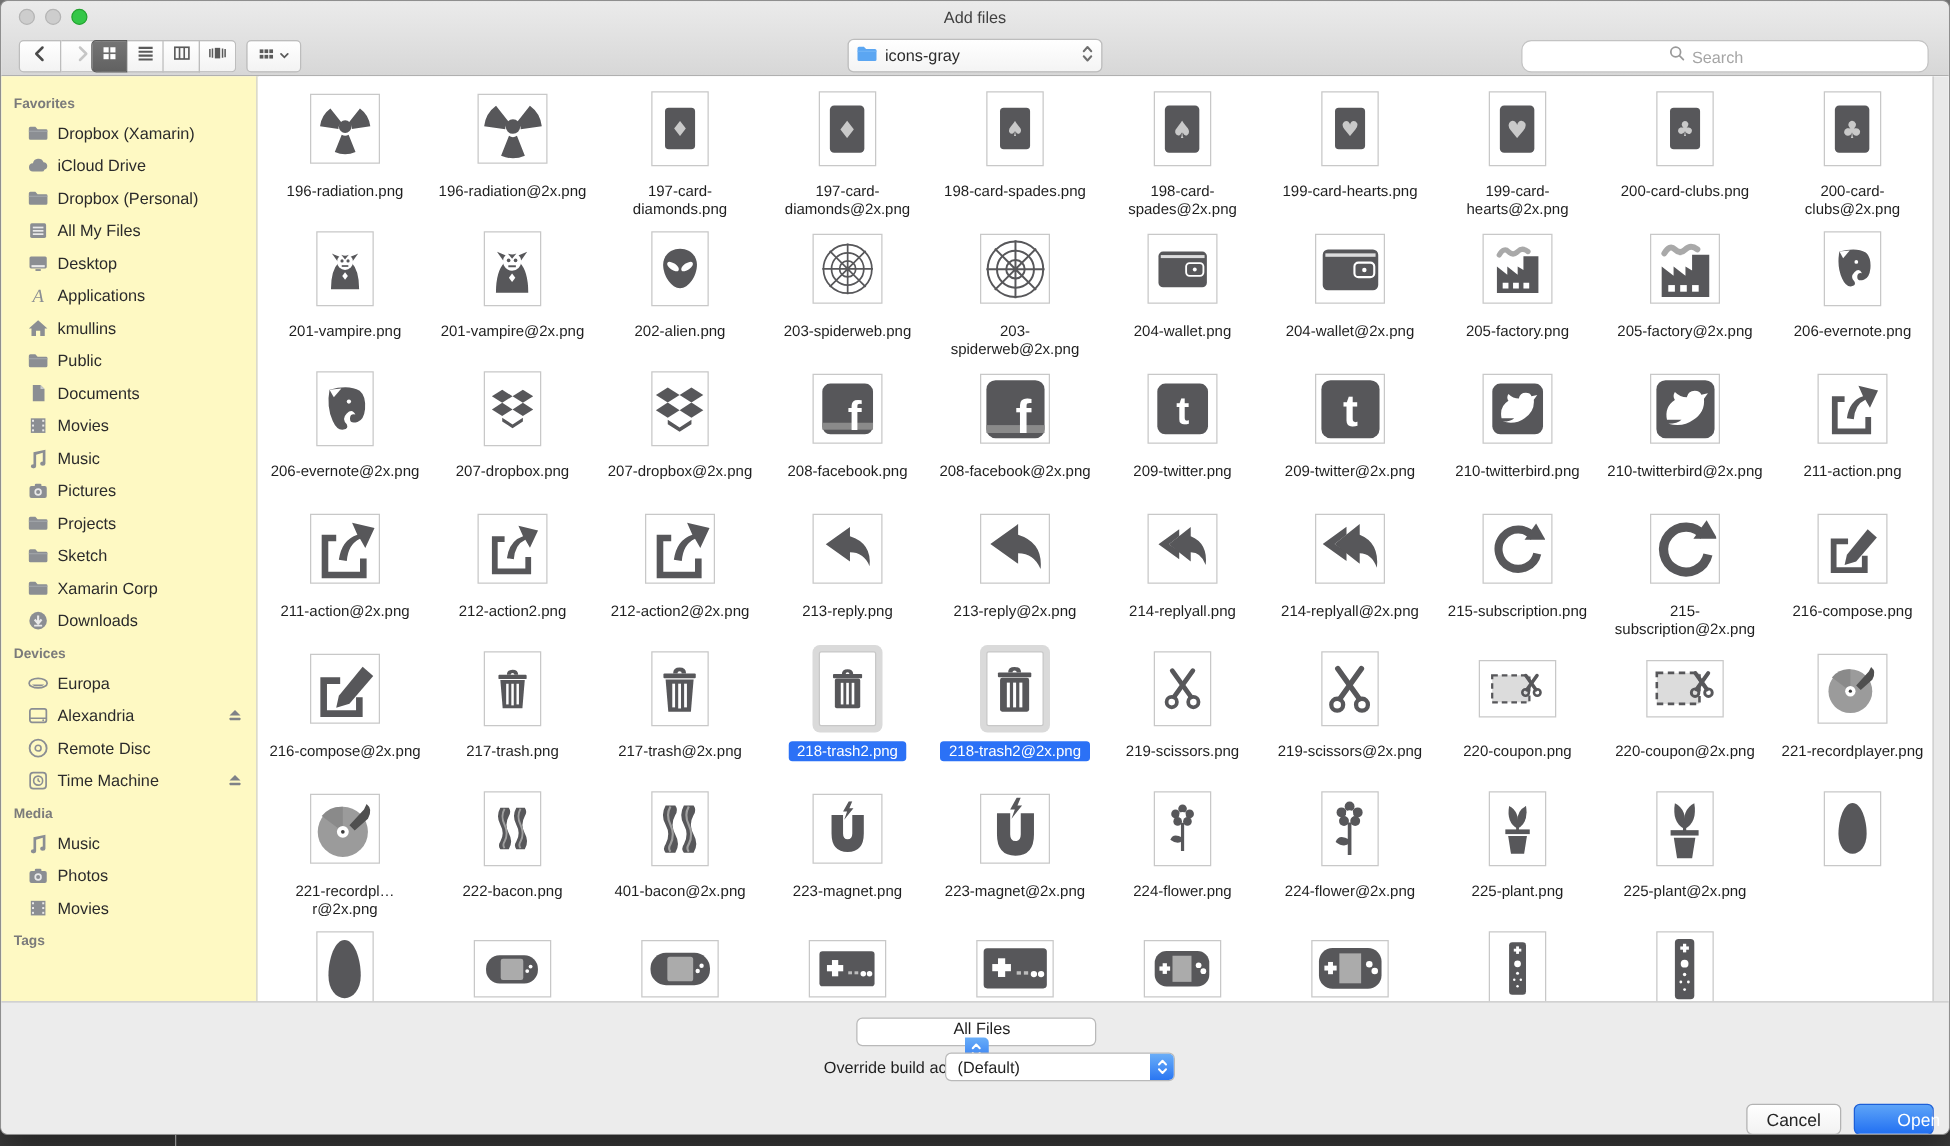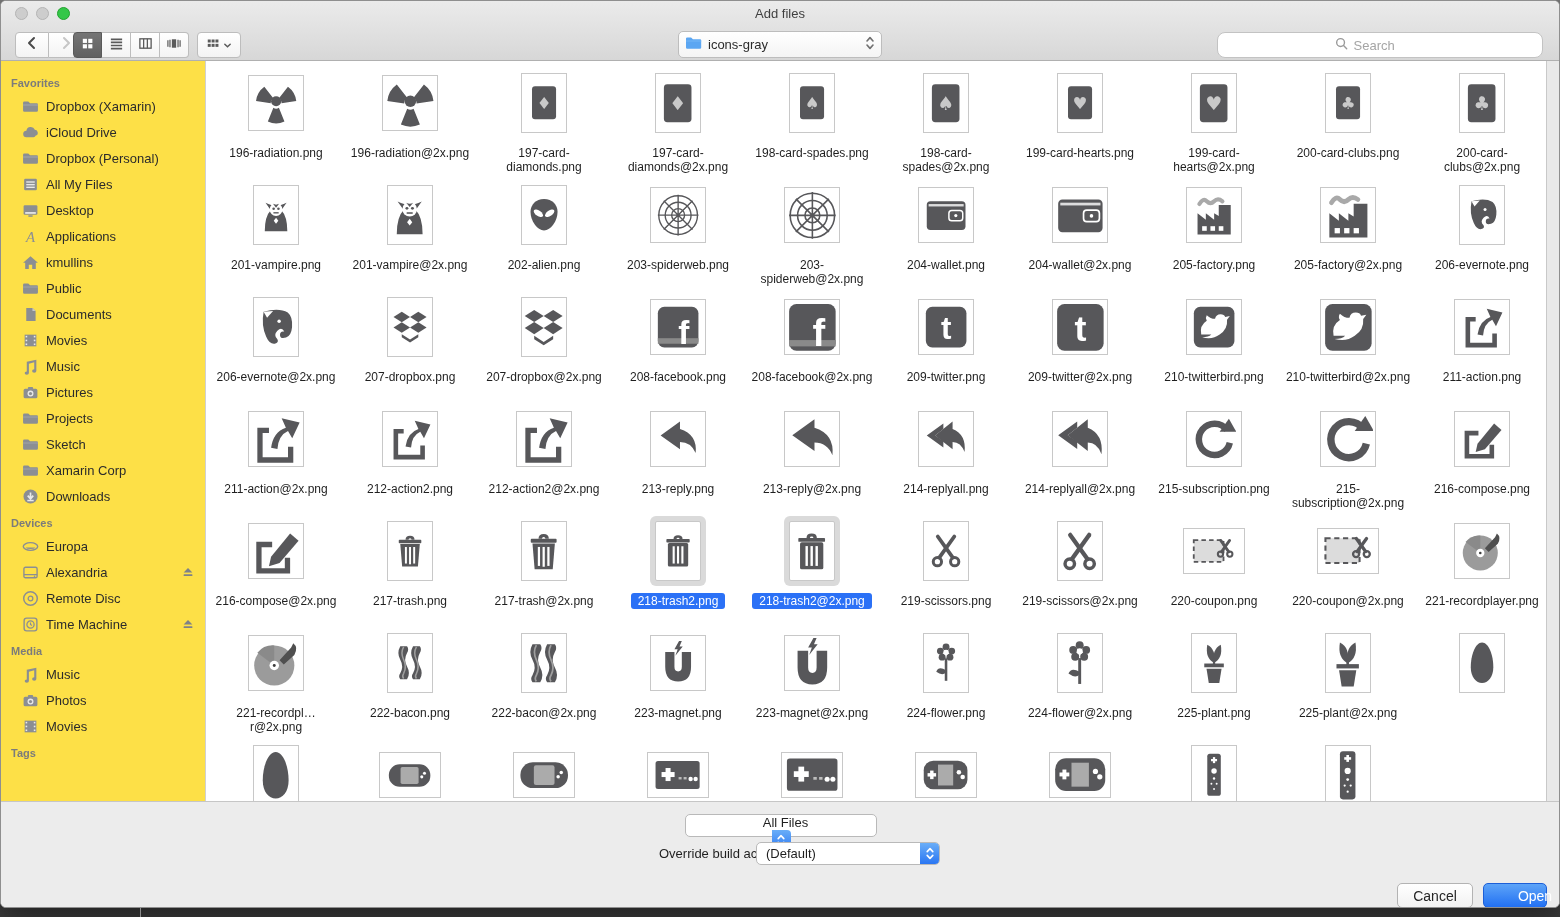--- a/index.html
+++ b/index.html
@@ -55,21 +55,21 @@
     display:flex;align-items:center;justify-content:center;gap:4px;
   }
   .searchbox input{
     border:none;outline:none;background:transparent;font-size:13px;color:#333;
     width:70px;font-family:inherit;
   }
   .searchbox input::placeholder{color:#a5a5a5;}
   
   .sidebar{
     position:absolute;left:0;top:60px;width:205px;height:740px;
-    background:#fde047;border-right:1px solid #d0d0d0;box-sizing:border-box;
+    background:#fef9c3;border-right:1px solid #d0d0d0;box-sizing:border-box;
     padding-top:8px;overflow:hidden;
   }
   .side-header{
     font-size:11px;font-weight:bold;color:#7b7b7b;padding:8px 0 4px 10px;
   }
   .side-item{
     height:26px;display:flex;align-items:center;gap:7px;padding:0 10px 0 21px;
     font-size:13px;color:#2b2b2b;cursor:default;
   }
   .side-item .sicon{width:17px;height:17px;display:inline-flex;flex:none;}
@@ -1298,21 +1298,21 @@
                     <path d="M28 2 Q23 11 28 20 Q33 29 28 38 Q25 42 28 46 H37 Q42 38 37 29 Q32 20 37 11 Q40 6 37 2 Z"></path>
                   </g>
                   <g stroke="#9f9f9f" stroke-width="2" fill="none">
                     <path d="M15.5 3 Q11 11 15.5 20 Q20 29 15.5 38 Q13 42 15.5 45"></path>
                     <path d="M32.5 3 Q28 11 32.5 20 Q37 29 32.5 38 Q30 42 32.5 45"></path>
                   </g>
                 </svg>
               </span>
             </div>
           </div>
-          <div class="flabel"><span>222-bacon@2x.png</span></div>
+          <div class="flabel"><span>401-bacon@2x.png</span></div>
         </div>
         <div class="cell">
           <div class="thumbwrap">
             <div class="thumb square">
               <span class="gicon">
                 <svg viewBox="0 0 48 48">
                   <path d="M10 12 H20 V28 Q20 33 24 33 Q28 33 28 28 V12 H38 V28 Q38 44 24 44 Q10 44 10 28 Z" fill="#57575a"></path>
                   <polygon points="25,0 20,9 23.5,9 21,16 29,6 25.5,6 28,0" fill="#57575a"></polygon>
                 </svg>
               </span>

